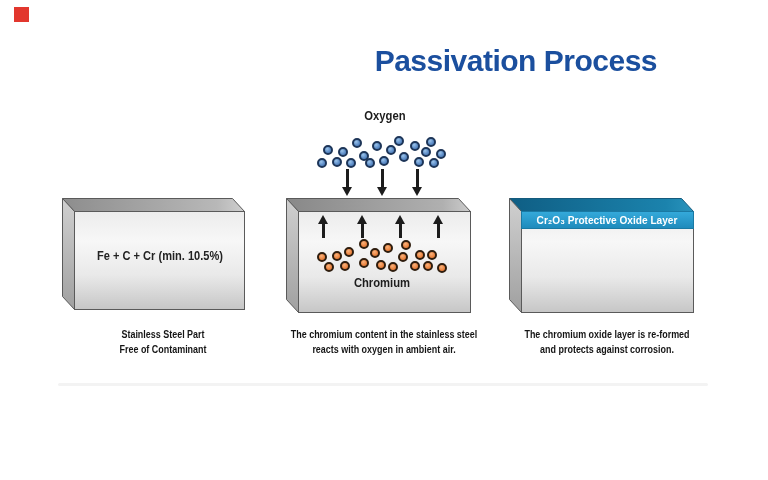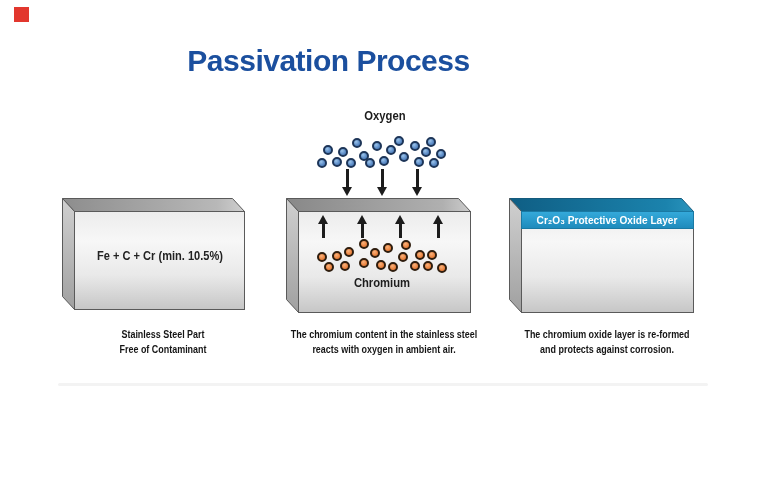--- a/index.html
+++ b/index.html
@@ -7,21 +7,21 @@
     width:768px; height:480px; position:relative; overflow:hidden;
     background:#ffffff;
     font-family:"Liberation Sans", sans-serif;
   }
   .badge {
     position:absolute; left:14px; top:7px; width:15px; height:15px;
     background:var(--badge,#e2372e);
   }
   .title {
     position:absolute; left:0; top:44px; width:657px; margin:0;
-    text-align:center; font-size:30px; font-weight:bold; letter-spacing:-0.5px;
+    text-align:right; font-size:30px; font-weight:bold; letter-spacing:-0.5px;
     color:var(--title-color,#1b4f9e);
   }
   .stage { position:absolute; left:0; top:0; width:768px; height:480px; }
   .box { position:absolute; }
   .lbl {
     position:absolute; text-align:center; font-weight:bold; color:#1c1c1c;
     transform:scaleX(0.9);
   }
   .lbl.oxygen   { left:335px; top:109px; width:100px; font-size:12.5px; }
   .lbl.chromium { left:332px; top:276px; width:100px; font-size:12.5px; }

